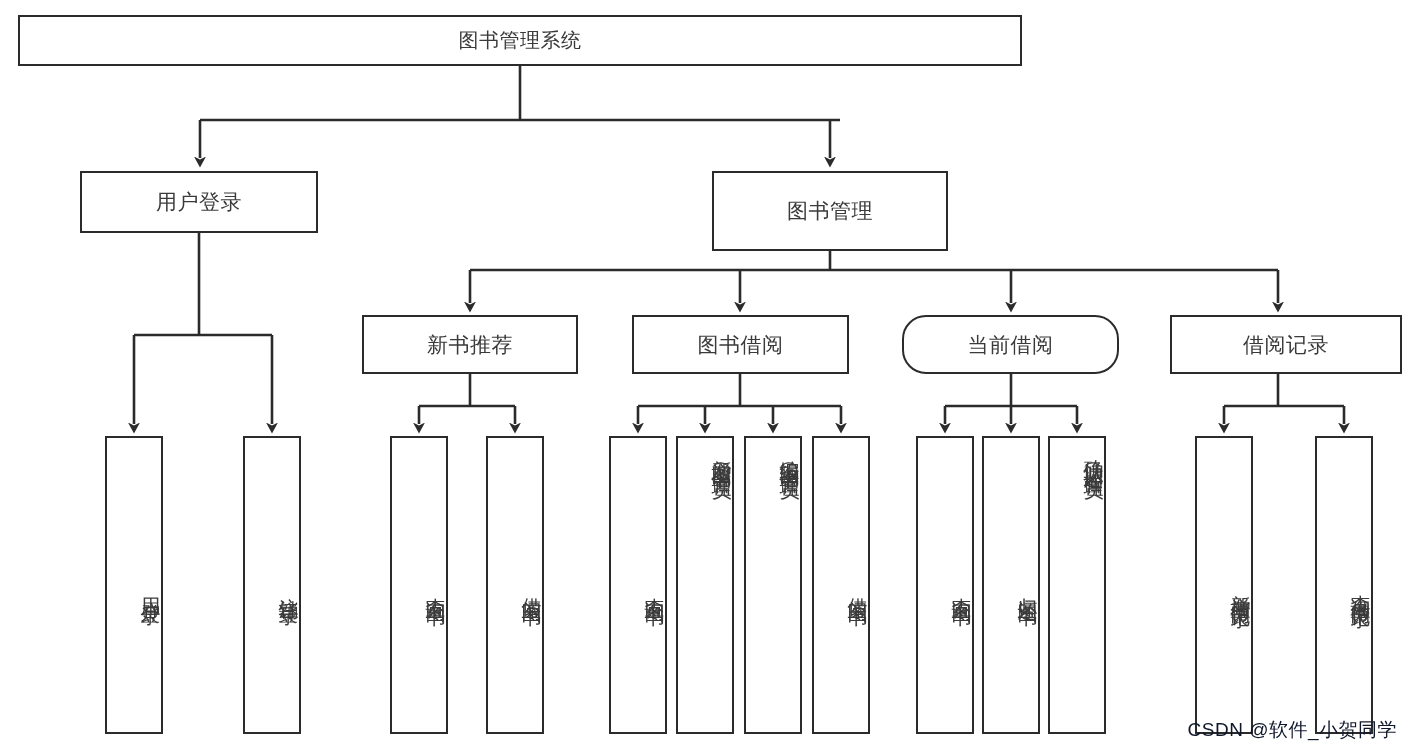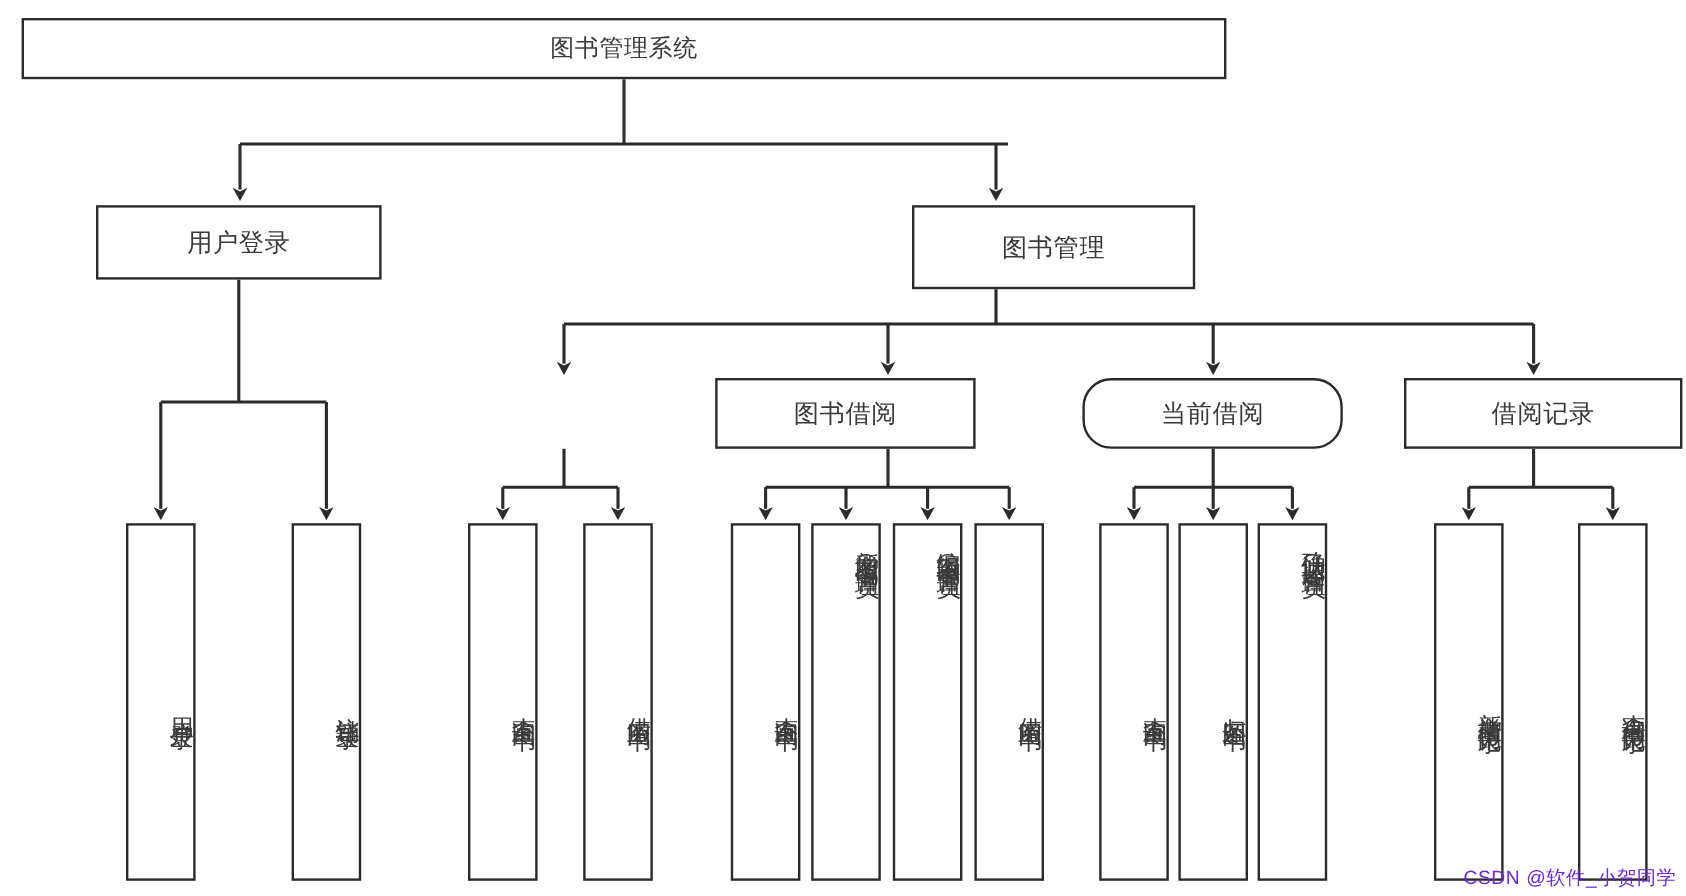--- a/index.html
+++ b/index.html
@@ -58,22 +58,22 @@
     display: block;
   }
   .node.v.center {
     align-items: flex-start;
     justify-content: center;
   }
   .watermark {
     position: absolute;
     right: 8px;
     bottom: 4px;
-    font-size: 16px;
-    color: #6d28d9;
+    font-size: 19px;
+    color: #0f172a;
     white-space: nowrap;
     letter-spacing: 0.5px;
   }
 </style>
 </head>
 <body>
 
 <div id="canvas">
 
   <svg class="wires" viewBox="0 0 1405 747">
@@ -122,23 +122,24 @@
       <path d="M1278,374 L1278,406"></path>
       <path d="M1224,406 L1344,406"></path>
       <path d="M1224,406 L1224,424" marker-end="url(#arrow)"></path>
       <path d="M1344,406 L1344,424" marker-end="url(#arrow)"></path>
     </g>
   </svg>
 
   <div class="node root" style="left:18px; top:15px; width:1004px; height:51px;">图书管理系统</div>
 
   <div class="node h" style="left:80px; top:171px; width:238px; height:62px;">用户登录</div>
-  <div class="node h" style="left:712px; top:171px; width:236px; height:70px;margin-left:48px;">图书管理</div>
+  <div class="node h" style="left:712px; top:171px; width:236px; height:80px;">图书管理</div>
 
-  <div class="node h" style="left:596px; top:315px; width:217px; height:59px;">图书借阅</div>
+  <div class="node h" style="left:362px; top:315px; width:216px; height:59px;">新书推荐</div>
+  <div class="node h" style="left:632px; top:315px; width:217px; height:59px;">图书借阅</div>
   <div class="node h" style="left:902px; top:315px; width:217px; height:59px;border-radius:24px;">当前借阅</div>
   <div class="node h" style="left:1170px; top:315px; width:232px; height:59px;">借阅记录</div>
 
   <div class="node v center" style="left:105px; top:436px; width:58px; height:298px;">
       <span>用户登录</span>
     </div>
   <div class="node v center" style="left:243px; top:436px; width:58px; height:298px;">
       <span>注销登录</span>
     </div>
 

